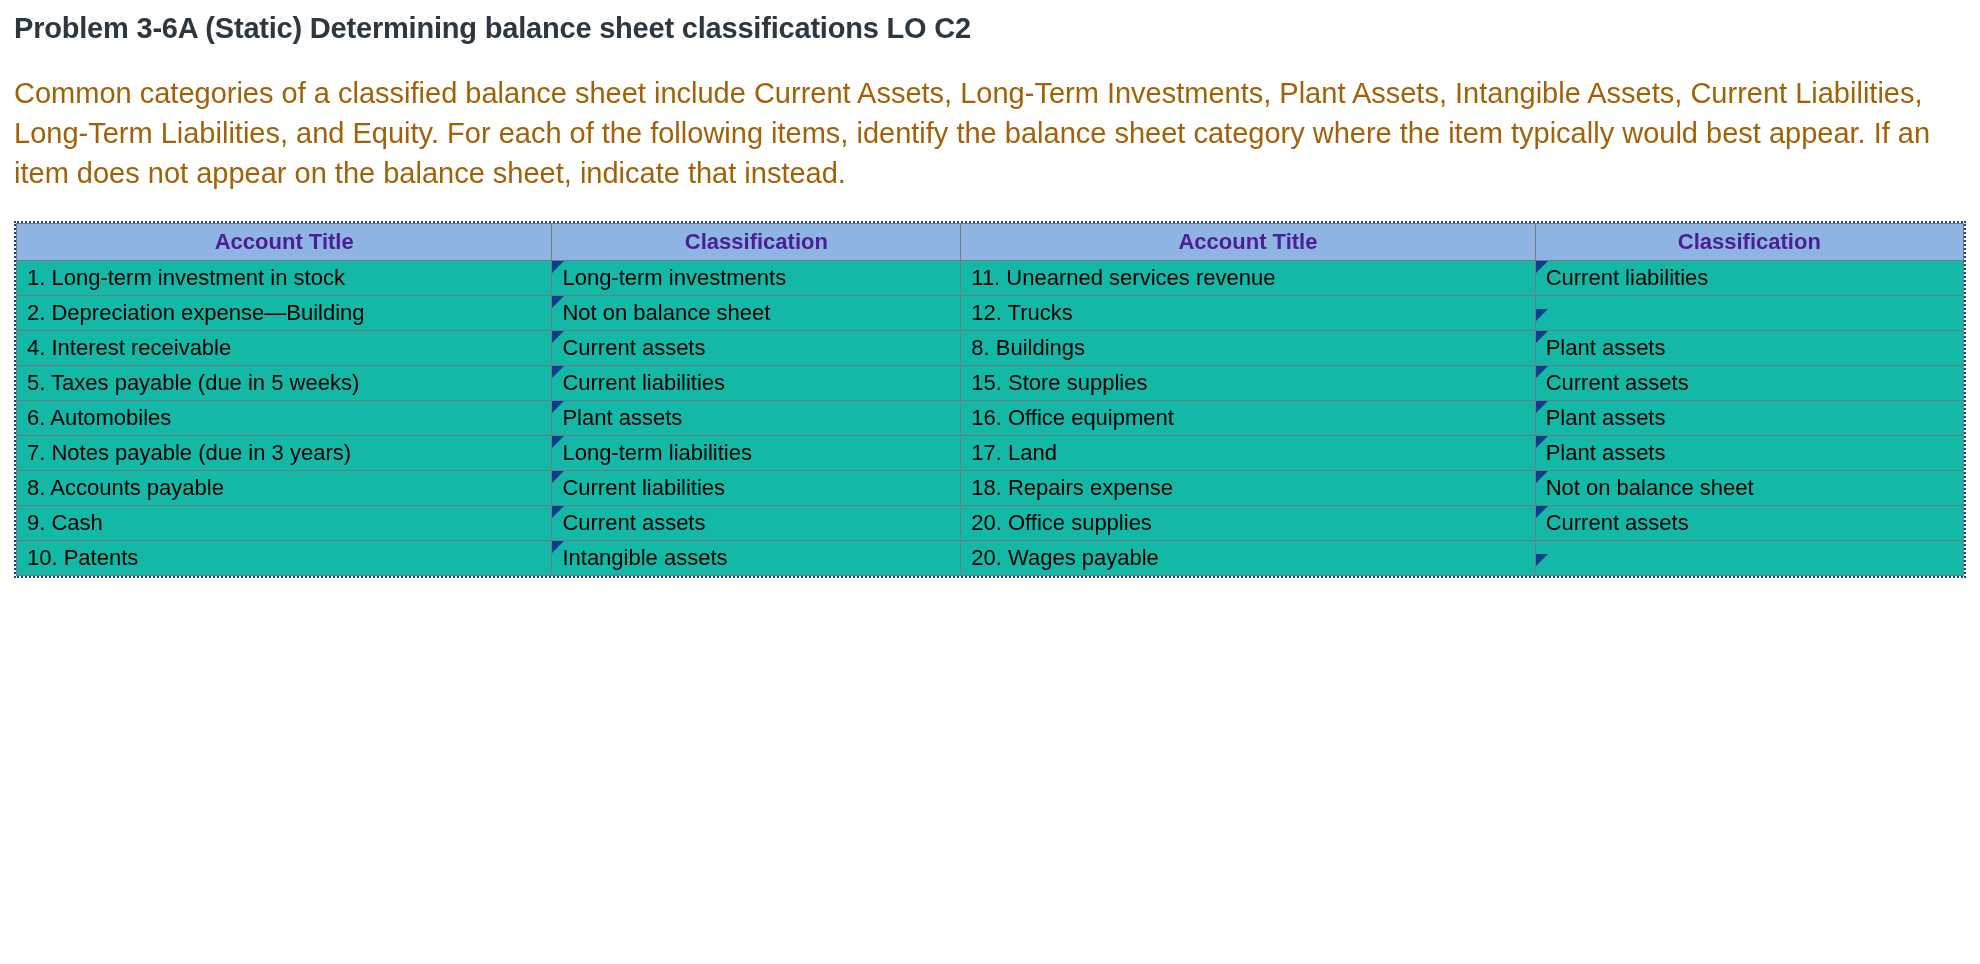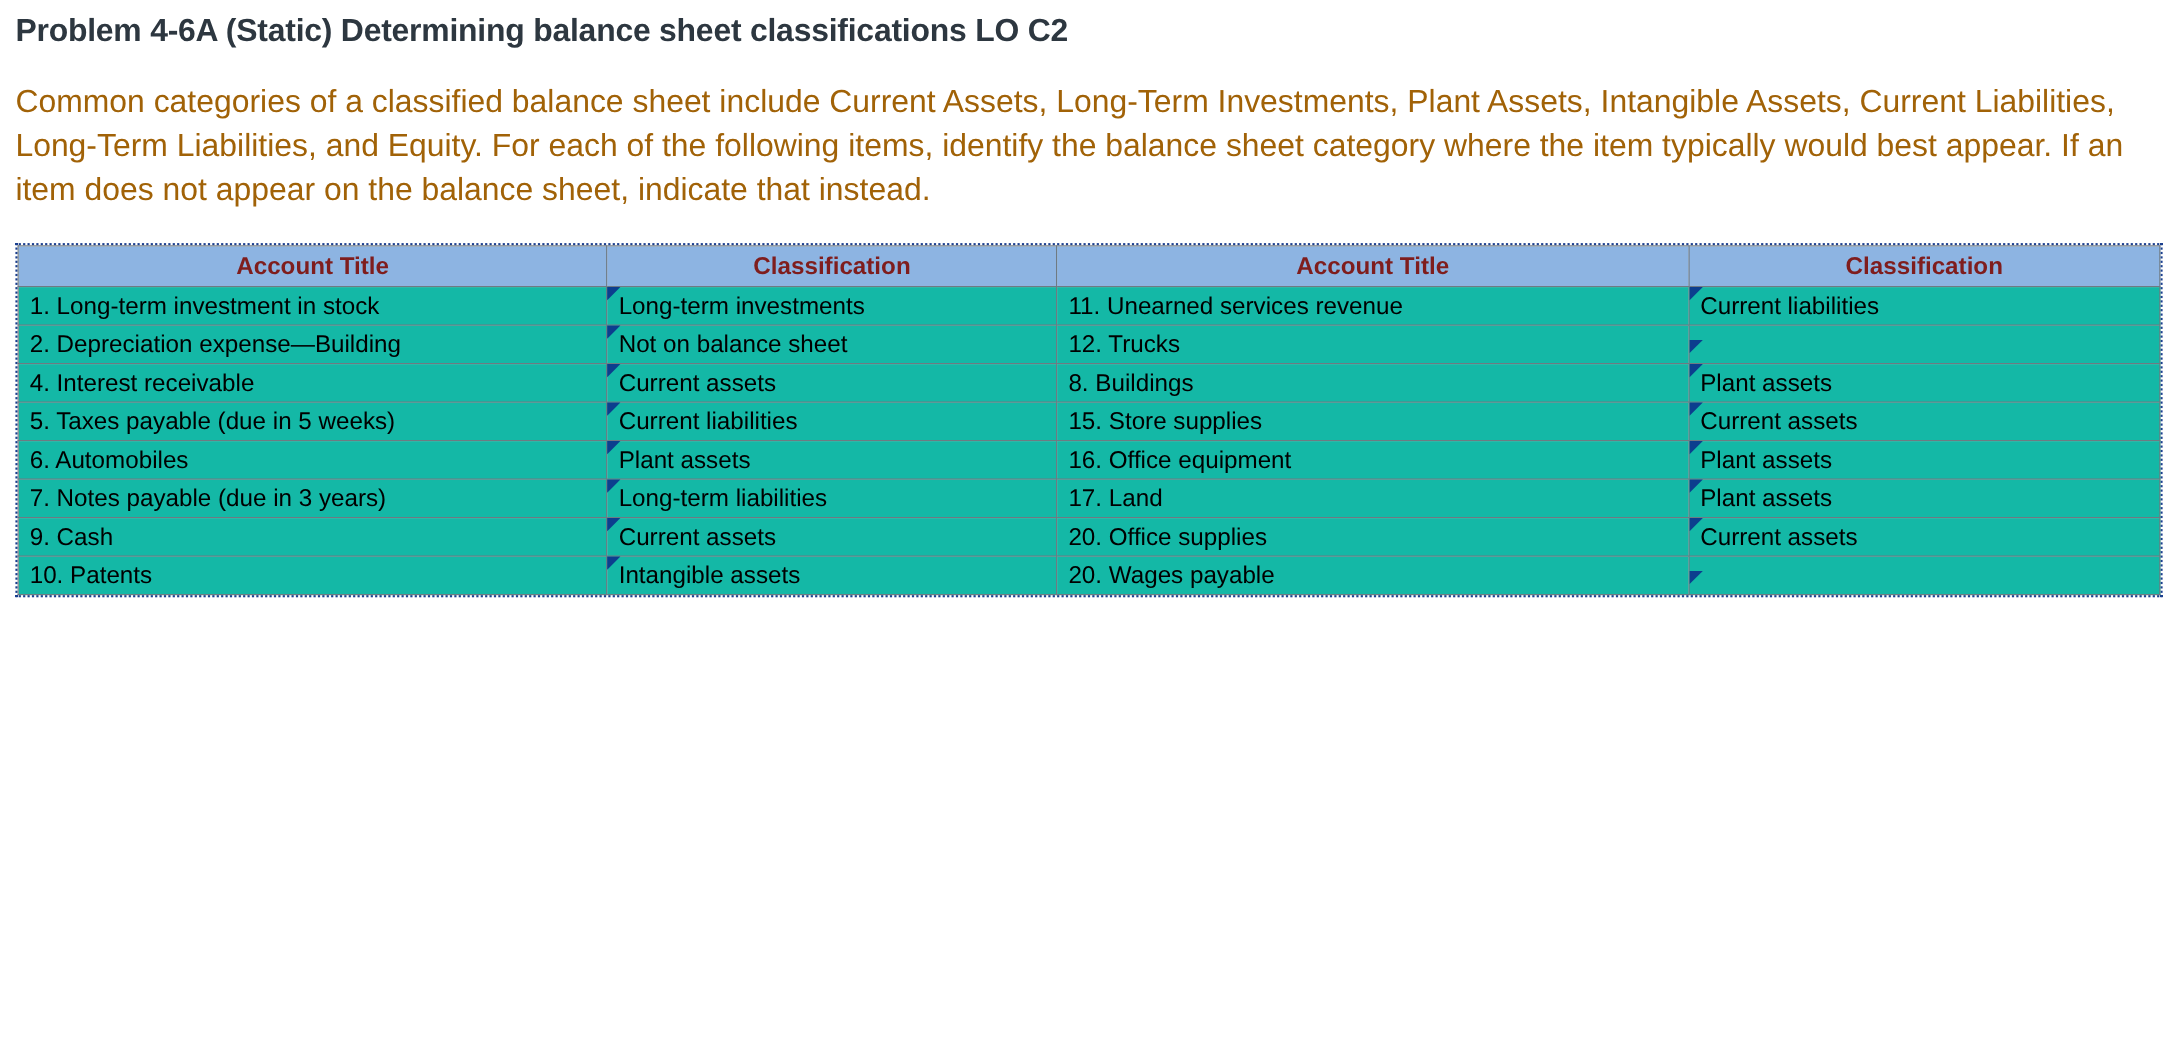--- a/index.html
+++ b/index.html
@@ -36,21 +36,21 @@
   }
   table.answer-table th,
   table.answer-table td {
     border: 1px solid #6f7a82;
     font-size: 22px;
     vertical-align: middle;
     padding: 0;
   }
   table.answer-table th {
     background: #8db4e2;
-    color: #7f1d1d;
+    color: #4c1d95;
     font-weight: 700;
     text-align: center;
     height: 36px;
   }
   table.answer-table td {
     height: 34px;
     background: #14b8a6;
   }
   col.col-account-left  { width: 27.5%; }
   col.col-class-left    { width: 21.0%; }
@@ -75,21 +75,21 @@
     left: 0;
     width: 0;
     height: 0;
     border-top: 12px solid #0c3e8e;
     border-right: 12px solid transparent;
   }
 </style>
 </head>
 <body>
 
-<h1 class="problem-title">Problem 4-6A (Static) Determining balance sheet classifications LO C2</h1>
+<h1 class="problem-title">Problem 3-6A (Static) Determining balance sheet classifications LO C2</h1>
 
 <p class="instructions">Common categories of a classified balance sheet include Current Assets, Long-Term Investments, Plant Assets, Intangible Assets, Current Liabilities, Long-Term Liabilities, and Equity. For each of the following items, identify the balance sheet category where the item typically would best appear. If an item does not appear on the balance sheet, indicate that instead.</p>
 
 <div class="answer-frame">
 <table class="answer-table">
   <colgroup>
     <col class="col-account-left">
     <col class="col-class-left">
     <col class="col-account-right">
     <col class="col-class-right">
@@ -182,20 +182,34 @@
           </td>
       <td>
             <div class="acct-text">17. Land</div>
           </td>
       <td>
             <div class="class-cell dropdown">Plant assets</div>
           </td>
     </tr>
     <tr>
       <td>
+            <div class="acct-text">8. Accounts payable</div>
+          </td>
+      <td>
+            <div class="class-cell dropdown">Current liabilities</div>
+          </td>
+      <td>
+            <div class="acct-text">18. Repairs expense</div>
+          </td>
+      <td>
+            <div class="class-cell dropdown">Not on balance sheet</div>
+          </td>
+    </tr>
+    <tr>
+      <td>
             <div class="acct-text">9. Cash</div>
           </td>
       <td>
             <div class="class-cell dropdown">Current assets</div>
           </td>
       <td>
             <div class="acct-text">20. Office supplies</div>
           </td>
       <td>
             <div class="class-cell dropdown">Current assets</div>

